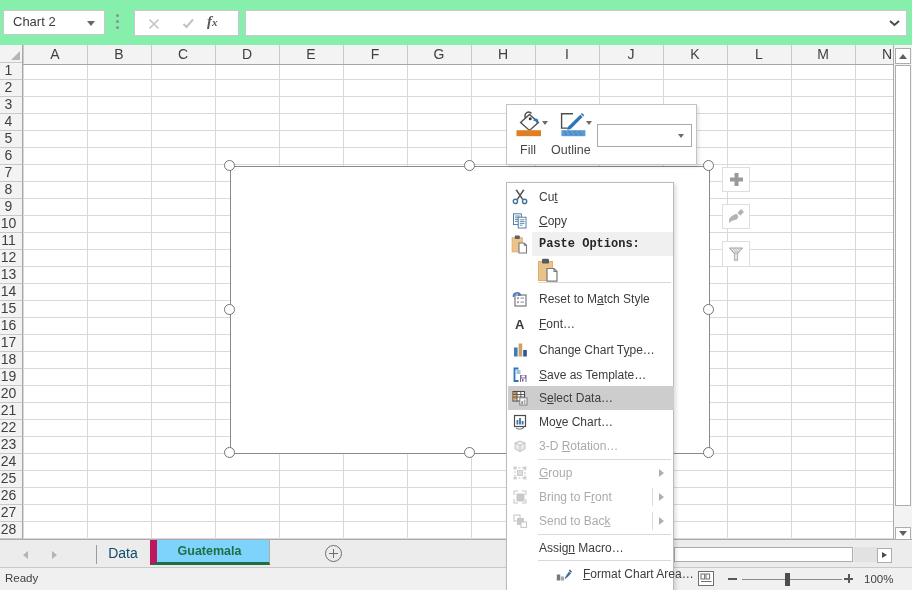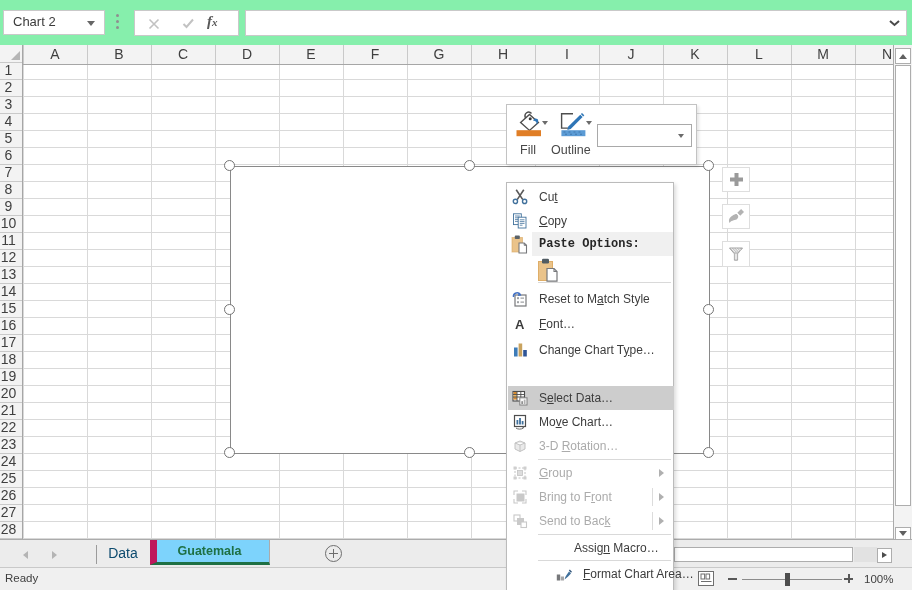--- a/index.html
+++ b/index.html
@@ -280,20 +280,31 @@
     <span class="lb"><u>F</u>ont…</span>
   </div>
   <div class="mi" style="top:155px;">
     <svg class="ic" viewBox="0 0 16 16">
         <rect x="2" y="5.5" width="3.6" height="9" fill="#3E7CB8"></rect>
         <rect x="6.6" y="1.5" width="3.6" height="13" fill="#C9A35F"></rect>
         <rect x="11.2" y="8" width="3.6" height="6.5" fill="#2F5597"></rect>
       </svg>
     <span class="lb">Change Chart T<u>y</u>pe…</span>
   </div>
+  <div class="mi" style="top:180px;">
+    <svg class="ic" viewBox="0 0 16 16">
+        <path d="M6.5 1.5 H2.5 V14 H6.5" fill="none" stroke="#2E75B6" stroke-width="1.8"></path>
+        <rect x="4.5" y="3" width="4" height="4" fill="#9DC3E6"></rect>
+        <path d="M8 8 H14.5 V15 H8 Z" fill="#8064A2"></path>
+        <rect x="9.5" y="8.5" width="3.5" height="2" fill="#fff"></rect>
+        <rect x="9" y="11.5" width="4.5" height="3.5" fill="#fff"></rect>
+        <rect x="10" y="12" width="1.5" height="2.5" fill="#8064A2"></rect>
+      </svg>
+    <span class="lb"><u>S</u>ave as Template…</span>
+  </div>
   <div class="mi" style="top:203px;">
     <div style="position:absolute;left:1px;top:0;width:166px;height:24px;background:#CDCDCD;"></div>
     <svg class="ic" viewBox="0 0 16 16">
         <rect x="1" y="1.5" width="11.5" height="9.5" fill="#fff" stroke="#4D4D4D" stroke-width="1.1"></rect>
         <rect x="1.5" y="2" width="3.4" height="2.4" fill="#D88B2F"></rect>
         <rect x="1.5" y="4.6" width="3.4" height="2.4" fill="#EDB55C"></rect>
         <rect x="1.5" y="7.2" width="3.4" height="2.4" fill="#D88B2F"></rect>
         <path d="M1 4.5 H12.5 M1 7 H12.5 M5 1.5 V11 M8.8 1.5 V11" stroke="#4D4D4D" stroke-width="0.9"></path>
         <rect x="7.8" y="7.8" width="7.2" height="7.2" fill="#F8F8F8" stroke="#808080" stroke-width="1"></rect>
         <rect x="9.3" y="11.2" width="1.7" height="2.8" fill="#909090"></rect>
@@ -344,21 +355,21 @@
     <svg class="ic" viewBox="0 0 16 16">
         <rect x="2" y="2" width="6" height="6" fill="none" stroke="#C8C8C8" stroke-width="1.1"></rect>
         <rect x="5" y="5" width="7" height="7" fill="#C9C9C9"></rect>
         <rect x="9" y="9" width="5.5" height="5.5" fill="#fff" stroke="#C8C8C8" stroke-width="1.1"></rect>
       </svg>
     <span class="lb">Send to Bac<u>k</u></span>
     <i class="vline"></i>
       <i class="arr"></i>
   </div>
   <div class="sep" style="top:351px;"></div>
-  <div class="mi" style="top:353px;margin-left:35px;">
+  <div class="mi" style="top:353px;">
     <span class="lb">Assig<u>n</u> Macro…</span>
   </div>
   <div class="sep" style="top:377px;"></div>
   <div class="mi" style="top:379px;margin-left:44px;">
     <svg class="ic" viewBox="0 0 16 16">
         <rect x="0.8" y="8.5" width="3.4" height="6" fill="#77787B"></rect>
         <rect x="4.8" y="10.5" width="3.2" height="4" fill="#A5A6A8"></rect>
         <path d="M8.5 13.5 C9.5 9.5 11 8.5 13 5.5 L15 7.5 C12.5 10 11.5 11.5 8.5 13.5 Z" fill="#41719C"></path>
         <path d="M12.8 4.5 L13.8 3.5 L16 5.8 L15 6.8 Z" fill="#33567A"></path>
       </svg>

